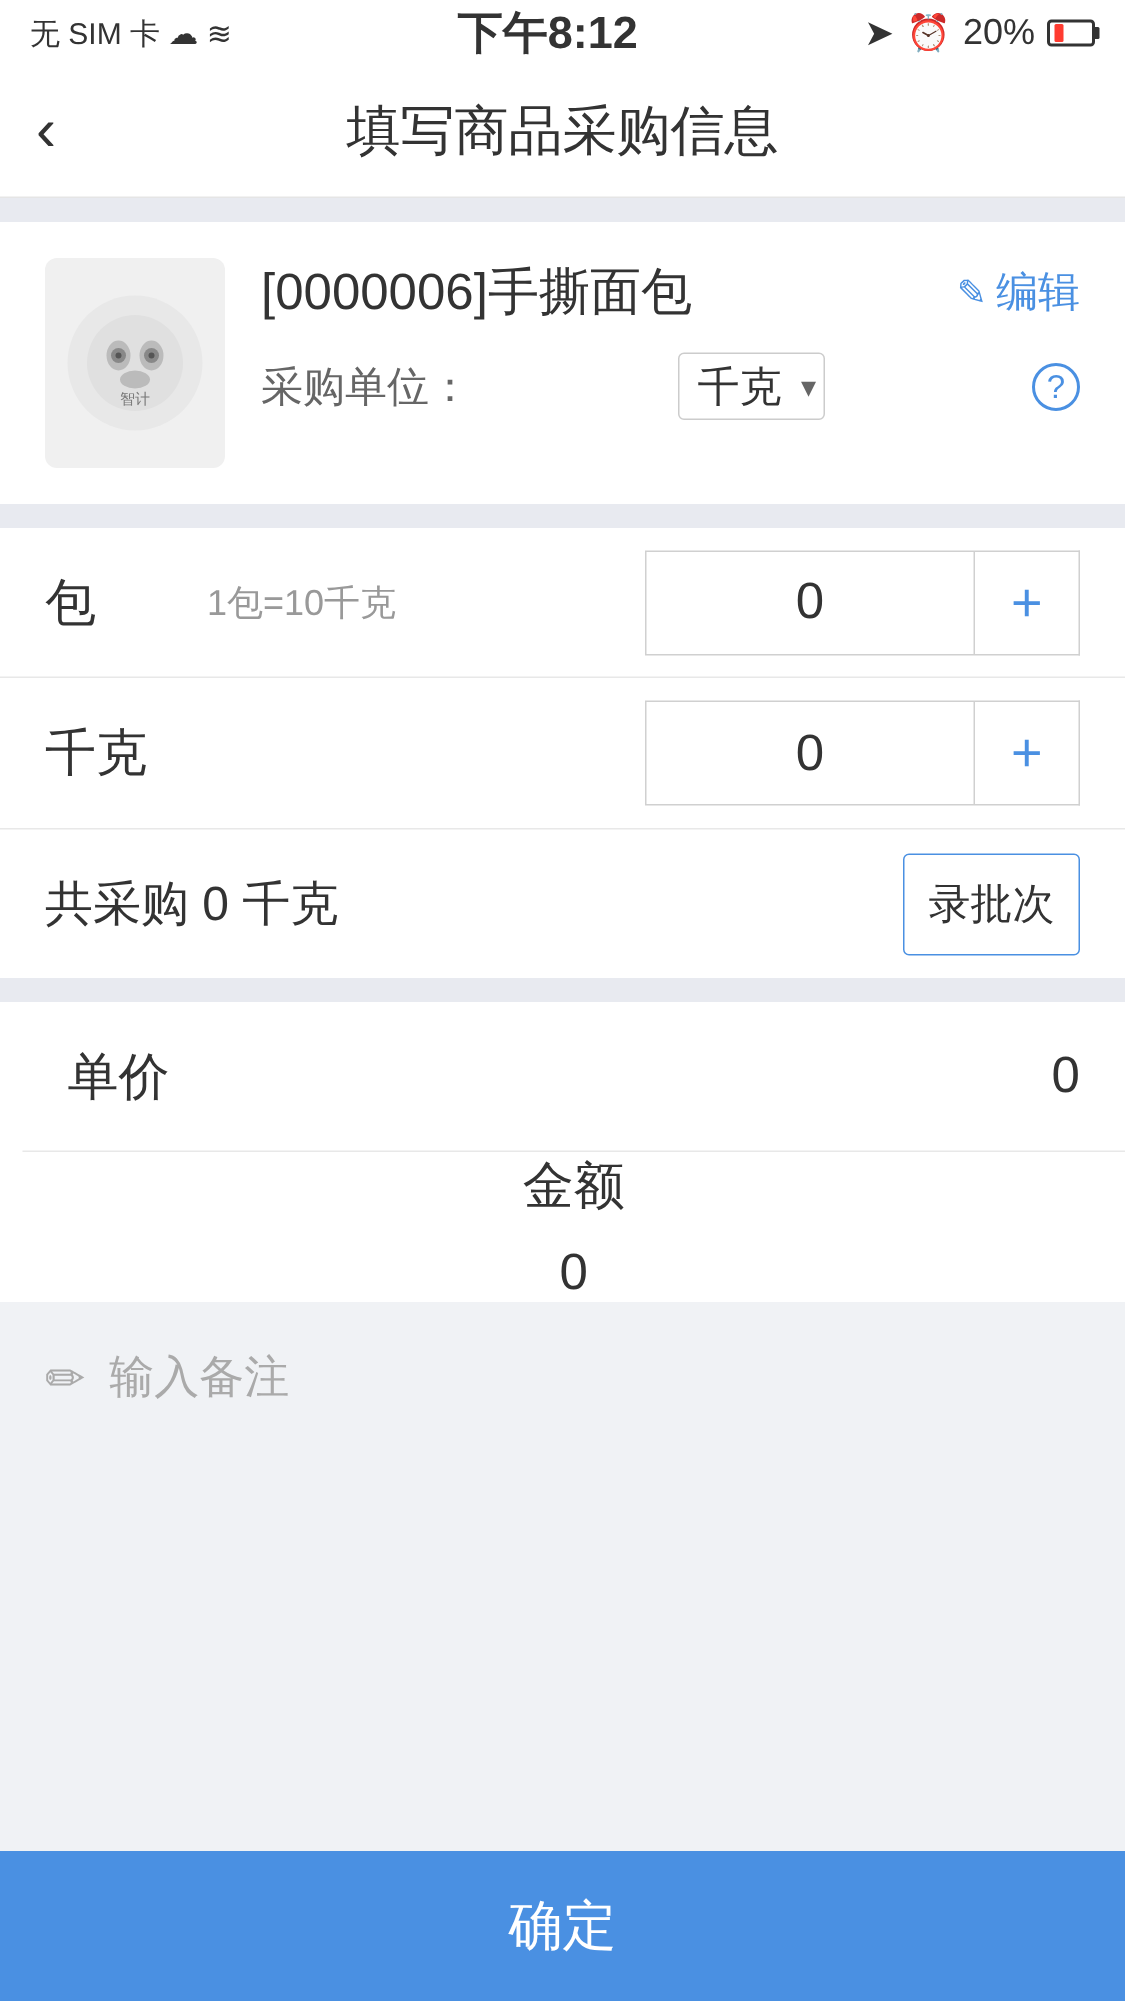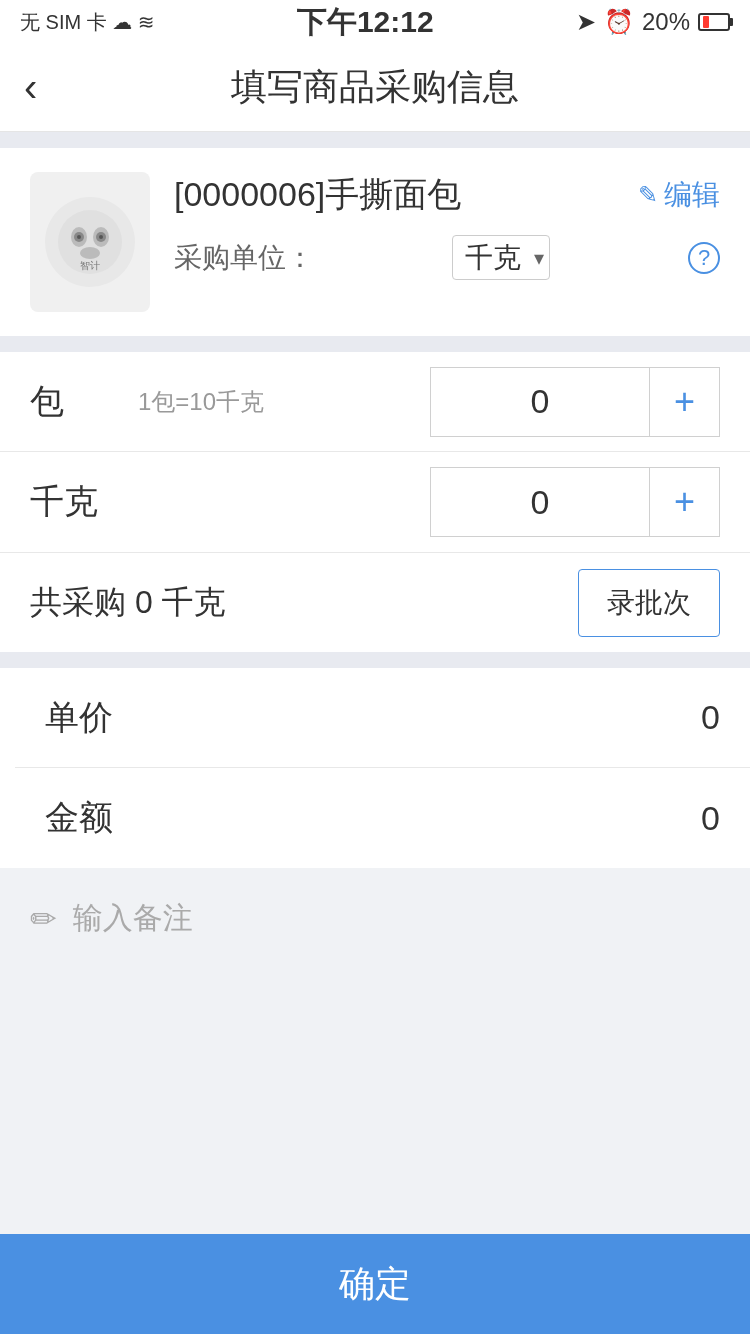--- a/index.html
+++ b/index.html
@@ -179,39 +179,39 @@
       height: 100px;
       background: #fff;
       border-top: 1px solid #e8e8e8;
     }
     .summary-text {
       font-size: 32px; color: #333;
     }
     .record-batch-btn {
       border: 1px solid #4a90e2;
       border-radius: 4px;
-      padding: 14px 28px;
+      padding: 14px 16px;
       font-size: 28px; color: #333;
       background: #fff;
       cursor: pointer;
     }
 
     
     .info-section {
       background: #fff;
       margin-top: 0;
       padding-left: 15px;
     }
     .info-row {
       display: flex; align-items: center; justify-content: space-between;
       padding: 0 30px;
       height: 100px;
       border-bottom: 1px solid #e8e8e8;
     }
-    .info-row:last-child { border-bottom: none; }
+    .info-row:last-child { border-bottom: none; flex-direction: column; }
     .info-label { font-size: 34px; color: #333; }
     .info-value { font-size: 34px; color: #333; }
 
     
     .notes-section {
       background: #f0f2f5;
       padding: 30px;
       min-height: 300px;
     }
     .notes-inner {
@@ -231,21 +231,21 @@
       font-size: 36px; color: #fff; font-weight: 500;
       cursor: pointer;
       z-index: 100;
     }
   </style>
 </head>
 <body>
 
 <div class="status-bar">
   <span class="status-left">无 SIM 卡 ☁ ≋</span>
-  <span class="status-center">下午12:12</span>
+  <span class="status-center">下午8:12</span>
   <span class="status-right">
     <span>➤</span>
     <span>⏰</span>
     <span>20%</span>
     <span class="battery-icon">
       <span class="battery-fill"></span>
       <span class="battery-tip"></span>
     </span>
   </span>
 </div>

